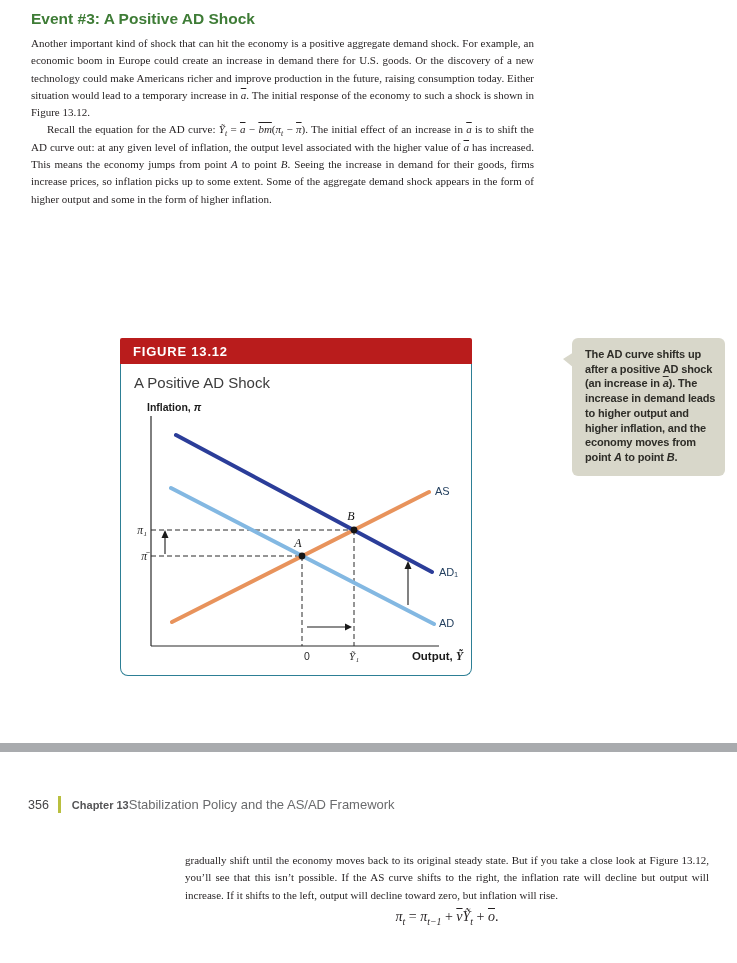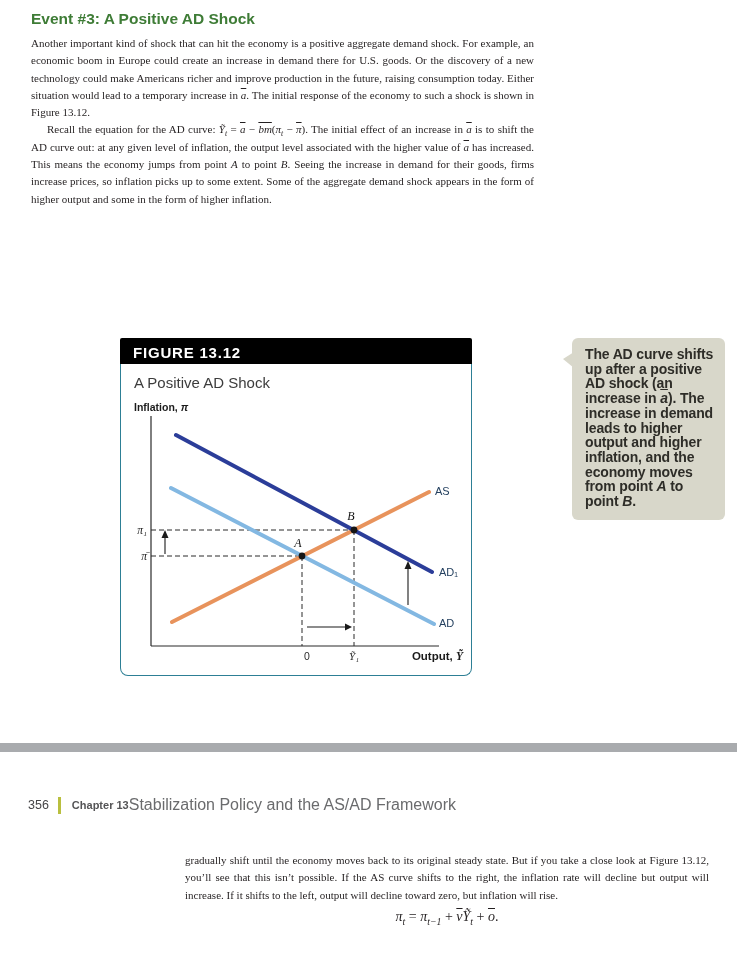--- a/index.html
+++ b/index.html
@@ -10,62 +10,62 @@
   
   .main-text{position:absolute;left:31px;top:10px;width:503px;}
   .heading{font-family:"Liberation Sans",sans-serif;font-weight:bold;font-size:15.5px;
            color:#3e7c36;margin:0 0 7px 0;}
   .main-text p, .bottom-text p{font-size:11px;line-height:17.3px;text-align:justify;margin:0;}
   p.ind{text-indent:16px;}
   sub{font-size:70%;line-height:0;}
 
   
   .figure{position:absolute;left:120px;top:338px;width:352px;margin:0;}
-  .fig-band{background:#000000;color:#fff;font-family:"Liberation Sans",sans-serif;
-            font-weight:bold;font-size:15px;letter-spacing:.8px;padding:6px 28px 5px 13px;
+  .fig-band{background:#b91c1c;color:#fff;font-family:"Liberation Sans",sans-serif;
+            font-weight:bold;font-size:13px;letter-spacing:.8px;padding:6px 28px 5px 13px;
             border-radius:2px 2px 0 0;height:15px;}
   .fig-body{position:relative;background:#fff;border:1.5px solid #2d7f95;border-top:none;
             border-radius:0 0 8px 8px;height:311px;}
   .fig-title{position:absolute;left:13px;top:10px;font-family:"Liberation Sans",sans-serif;
              font-size:15px;color:#3c3c3c;}
-  .fig-ylabel{position:absolute;left:13px;top:37px;font-family:"Liberation Sans",sans-serif;
+  .fig-ylabel{position:absolute;left:26px;top:37px;font-family:"Liberation Sans",sans-serif;
               font-weight:bold;font-size:10.5px;color:#1b1b1b;}
   .chart{position:absolute;left:0;top:44px;}
 
   .axis{stroke:#2b2b2b;stroke-width:1.2;fill:none;}
   .dash{stroke:#2b2b2b;stroke-width:1;stroke-dasharray:5,3;fill:none;}
   .curve{stroke-width:4;stroke-linecap:round;fill:none;}
   .arrow{stroke:#1a1a1a;stroke-width:1.1;fill:none;}
   .ahead{fill:#1a1a1a;stroke:none;}
   .dot{fill:#151515;}
   .tick-pi{font:italic 11.5px "Liberation Serif",serif;fill:#1f1f1f;}
   .tick-x{font:10.5px "Liberation Sans",sans-serif;fill:#2b2b2b;}
   .tick-y1{font:italic 11px "Liberation Serif",serif;fill:#2b2b2b;}
   .curve-label{font:11px "Liberation Sans",sans-serif;fill:#24405f;}
   .point-label{font:italic 12px "Liberation Serif",serif;fill:#111;}
   .xlabel{font:bold 11.5px "Liberation Sans",sans-serif;fill:#1b1b1b;}
   .xlabel-var{font-style:italic;font-family:"Liberation Serif",serif;font-weight:bold;}
 
   
   .callout{position:absolute;left:572px;top:338px;width:153px;box-sizing:border-box;
            background:#d8d7ca;border-radius:6px;padding:9px 9px 11px 13px;
-           font-family:"Liberation Sans",sans-serif;font-weight:bold;font-size:14px;
+           font-family:"Liberation Sans",sans-serif;font-weight:bold;font-size:11px;
            line-height:14.7px;letter-spacing:-.15px;color:#2e2d28;}
   .callout-tail{position:absolute;left:-9px;top:14px;width:0;height:0;
                 border-top:7px solid transparent;border-bottom:9px solid transparent;
                 border-right:11px solid #d8d7ca;}
 
   
   .divider{position:absolute;left:0;top:743px;width:737px;height:9px;background:#a9abae;}
   .footer{position:absolute;left:28px;top:796px;display:flex;align-items:center;
           font-family:"Liberation Sans",sans-serif;text-align:center;}
   .pagenum{font-size:12.5px;color:#454547;}
   .footer-rule{display:inline-block;width:3px;height:17px;background:#b9bf3f;margin:0 11px 0 9px;}
   .chapter{font-weight:bold;font-size:11px;color:#545456;}
-  .chtitle{font-size:16px;color:#6a6b6d;}
+  .chtitle{font-size:13px;color:#6a6b6d;}
 
   
   .bottom-text{position:absolute;left:185px;top:852px;width:524px;}
   .equation{text-align:center;font-size:14px;margin-top:5px;}
 </style>
 </head>
 <body>
 
 <div class="page">
 

